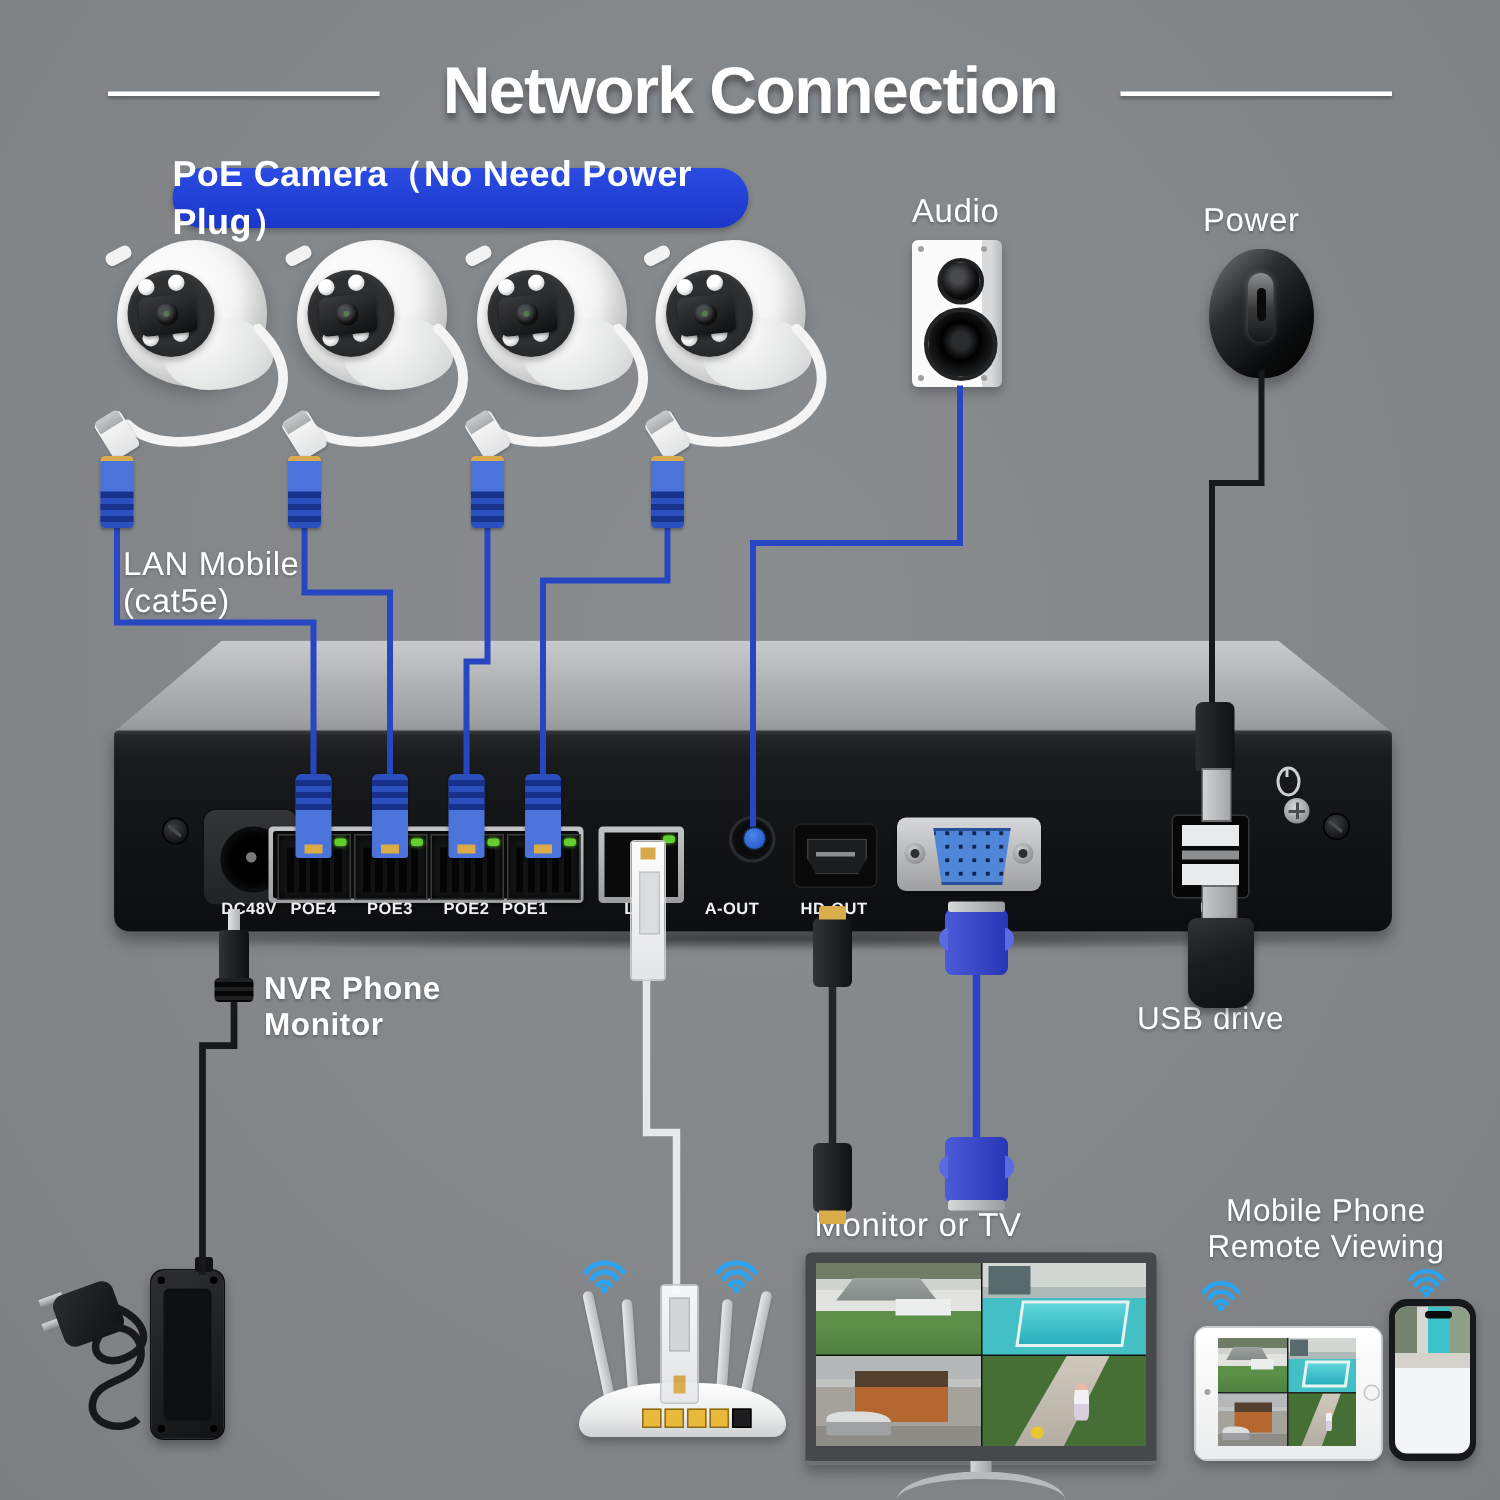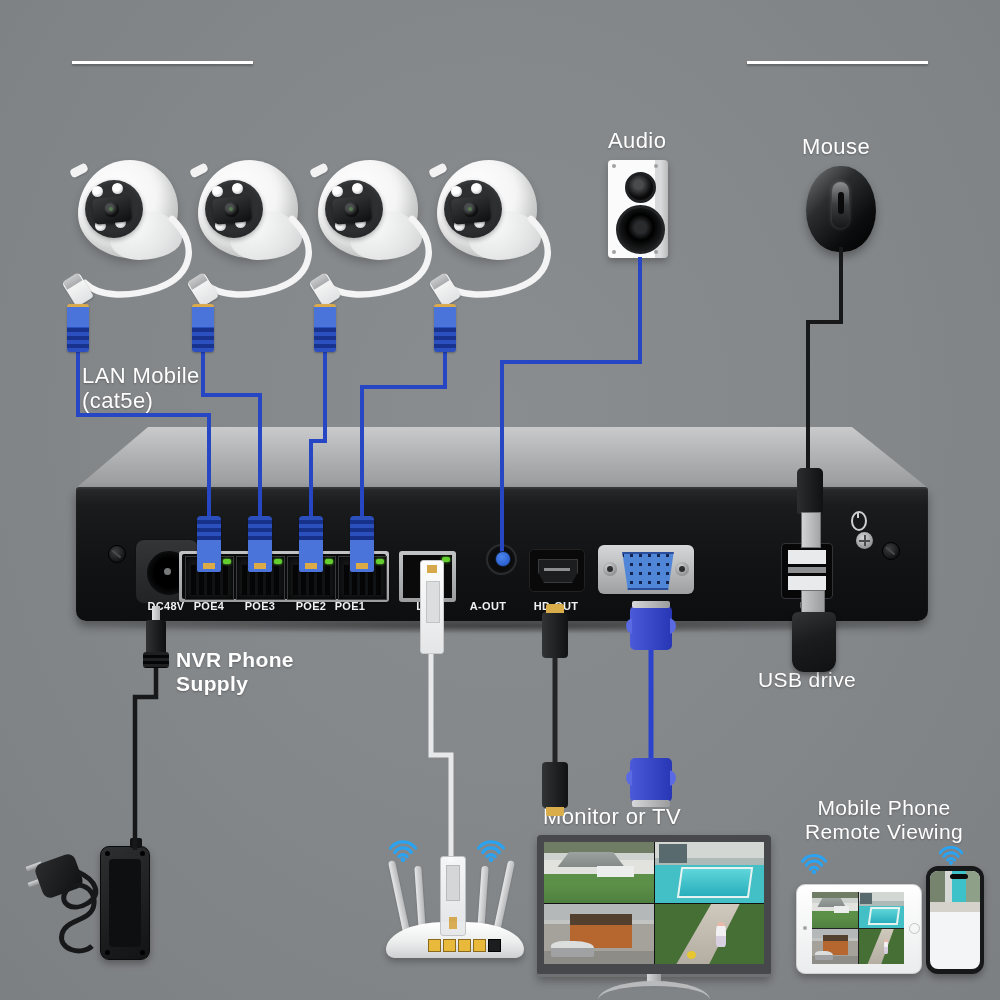--- a/index.html
+++ b/index.html
@@ -229,21 +229,25 @@
   
   #cables{position:absolute;left:0;top:0;z-index:4;pointer-events:none;}
 </style>
 </head>
 <body>
 
 <div id="stage">
 
   <div class="tline" style="left:72px;width:181px;"></div>
   <div class="tline" style="left:747px;width:181px;"></div>
-
+  <div class="title">Network Connection</div>
+
+  <div class="banner">
+    <span>PoE Camera（No Need Power Plug）</span>
+  </div>
 
   <div class="cam" style="left:78px">
     <div class="dome"></div>
     <div class="skirt"></div>
     <div class="face">
       <span class="led l1"></span>
         <span class="led l2"></span>
       <span class="led l3"></span>
         <span class="led l4"></span>
       <div class="lens">
@@ -297,21 +301,21 @@
 
   <div class="lbl" style="left:608px;top:128px;">Audio</div>
   <div class="speaker">
     <span class="tw"></span>
     <span class="wf"></span>
     <span class="sc" style="left:4px;top:4px"></span>
       <span class="sc" style="right:10px;top:4px"></span>
     <span class="sc" style="left:4px;bottom:4px"></span>
       <span class="sc" style="right:10px;bottom:4px"></span>
   </div>
-  <div class="lbl" style="left:802px;top:134px;">Mouse</div>
+  <div class="lbl" style="left:802px;top:134px;">Power</div>
   <div class="mouse"></div>
 
   <div class="nvr-shadow"></div>
   <div class="nvr-top"></div>
   <div class="nvr-front"></div>
   <div class="screw" style="left:108px;top:545px;"></div>
   <div class="screw" style="left:882px;top:542px;"></div>
   <div class="pwricon"></div>
   <div class="thumbscrew"></div>
 
@@ -408,21 +412,21 @@
   <div class="hdmicon bot"></div>
   <div class="vgacon top"></div>
   <div class="vgacon bot"></div>
 
   <div class="lbl" style="left:82px;top:363px;line-height:1.15;">
     <div>LAN Mobile</div>
     <div>(cat5e)</div>
   </div>
   <div class="lbl" style="left:176px;top:648px;line-height:1.15;font-weight:600;font-size:21px;">
     <div>NVR Phone</div>
-    <div>Supply</div>
+    <div>Monitor</div>
   </div>
   <div class="lbl" style="left:758px;top:668px;font-size:21px;">USB drive</div>
   <div class="lbl" style="left:784px;top:796px;width:200px;text-align:center;font-size:21px;line-height:1.15;">
     <div>Mobile Phone</div>
     <div>Remote Viewing</div>
   </div>
   <div class="lbl" style="left:492px;top:804px;width:240px;text-align:center;">Monitor or TV</div>
 
   <div class="euplug"></div>
   <span class="pin" style="left:26px;top:864px;"></span>

